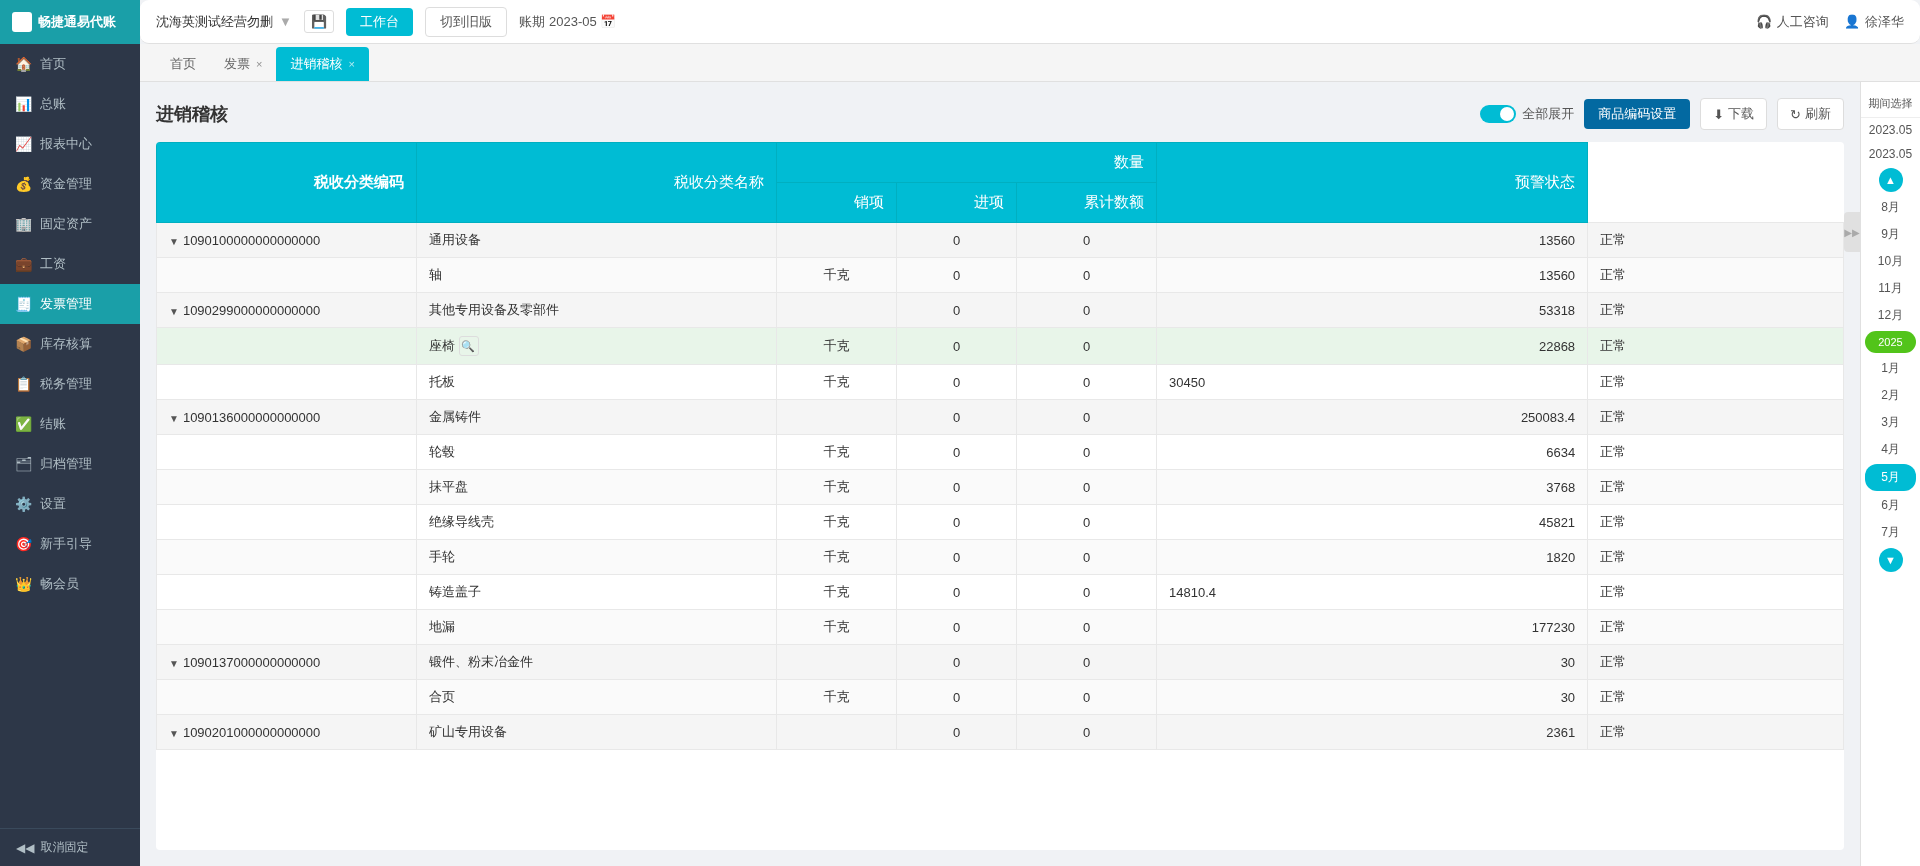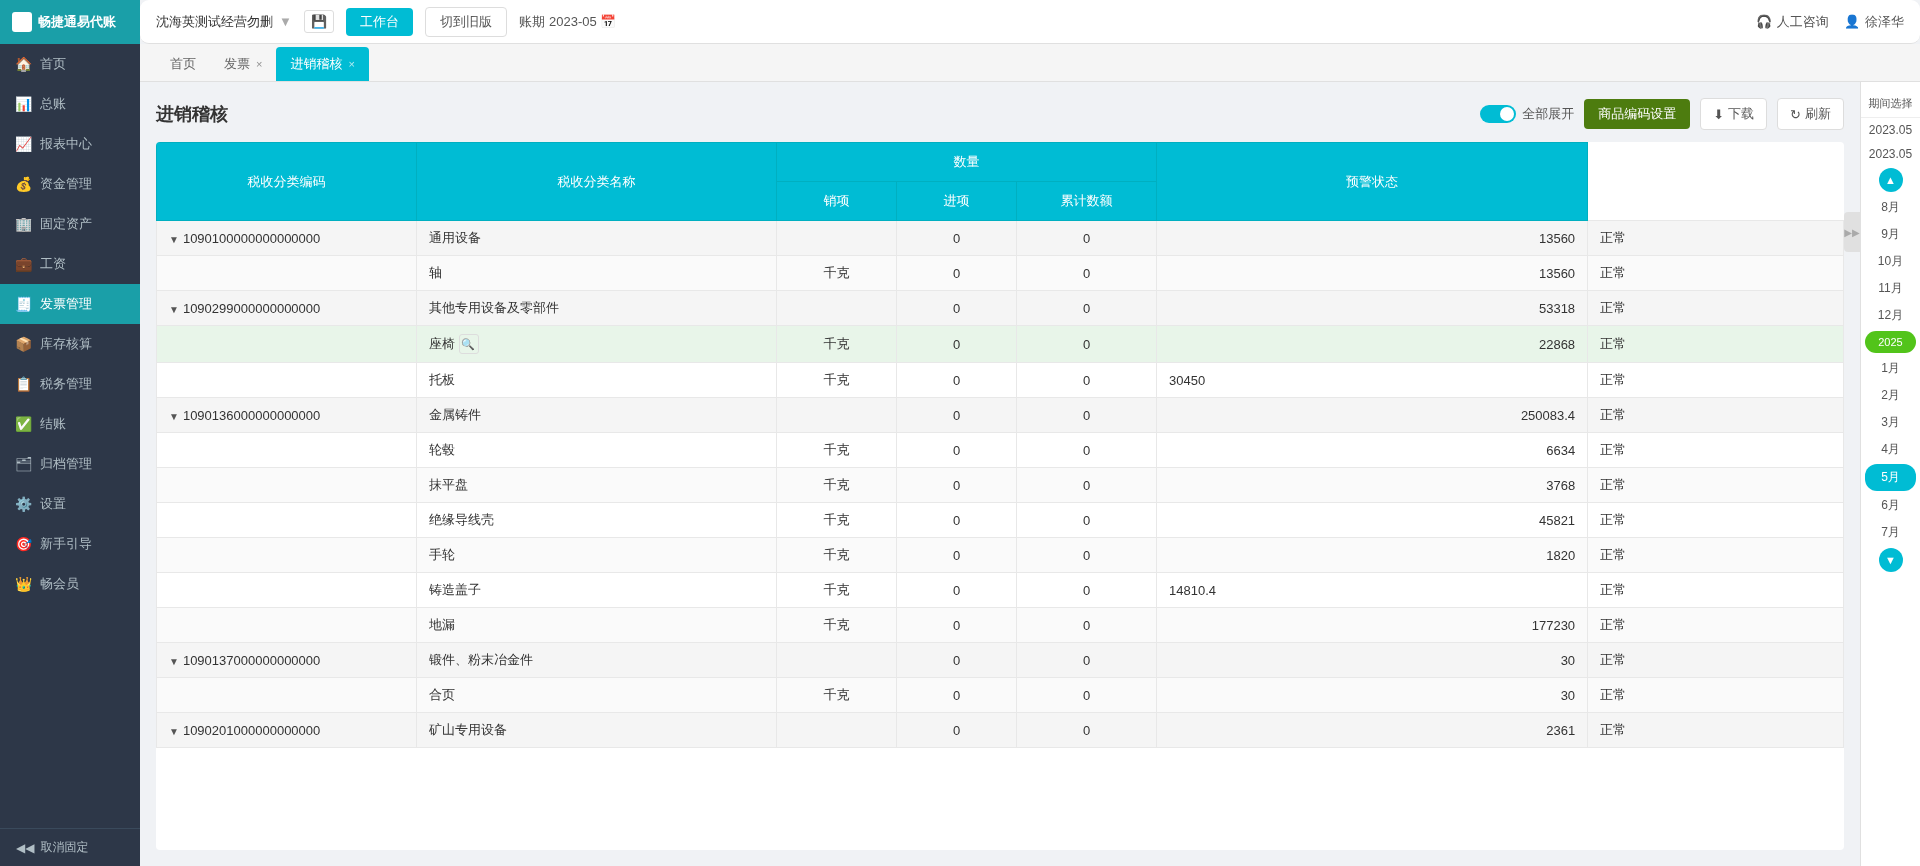--- a/index.html
+++ b/index.html
@@ -212,21 +212,21 @@
       cursor: pointer;
     }
     .toggle-thumb {
       width: 14px; height: 14px;
       background: white;
       border-radius: 50%;
       position: absolute;
       right: 2px; top: 2px;
     }
     .btn-green {
-      background: #4d7c0f;
+      background: #0369a1;
       color: white;
       border: none;
       border-radius: 4px;
       padding: 6px 14px;
       cursor: pointer;
       font-size: 13px;
     }
     .btn-outline {
       background: white;
       color: #555;
@@ -248,22 +248,22 @@
       border-radius: 4px;
     }
     table {
       width: 100%;
       border-collapse: collapse;
     }
     thead tr th {
       background: #00bcd4;
       color: white;
       padding: 10px 12px;
-      text-align: center;
-      font-size: 13px;
+      text-align: right;
+      font-size: 15px;
       font-weight: normal;
       border: 1px solid #00afc0;
       margin-top: 24px;
     }
     thead tr.sub-header th {
       background: #00bcd4;
     }
     tbody tr td {
       padding: 8px 12px;
       border: 1px solid #e8e8e8;
@@ -496,21 +496,21 @@
             <span>↻</span>
             <span>刷新</span>
           </button>
         </div>
       </div>
 
       <div class="table-container">
         <table>
           <thead>
             <tr>
-              <th rowspan="2" style="width:260px;">税收分类编码</th>
+              <th rowspan="2" style="width:260px;font-weight:bold;">税收分类编码</th>
               <th rowspan="2" style="width:360px;">税收分类名称</th>
               <th colspan="3">数量</th>
               <th rowspan="2">预警状态</th>
             </tr>
             <tr class="sub-header">
               <th style="width:120px;">销项</th>
               <th style="width:120px;">进项</th>
               <th style="width:140px;">累计数额</th>
             </tr>
           </thead>

